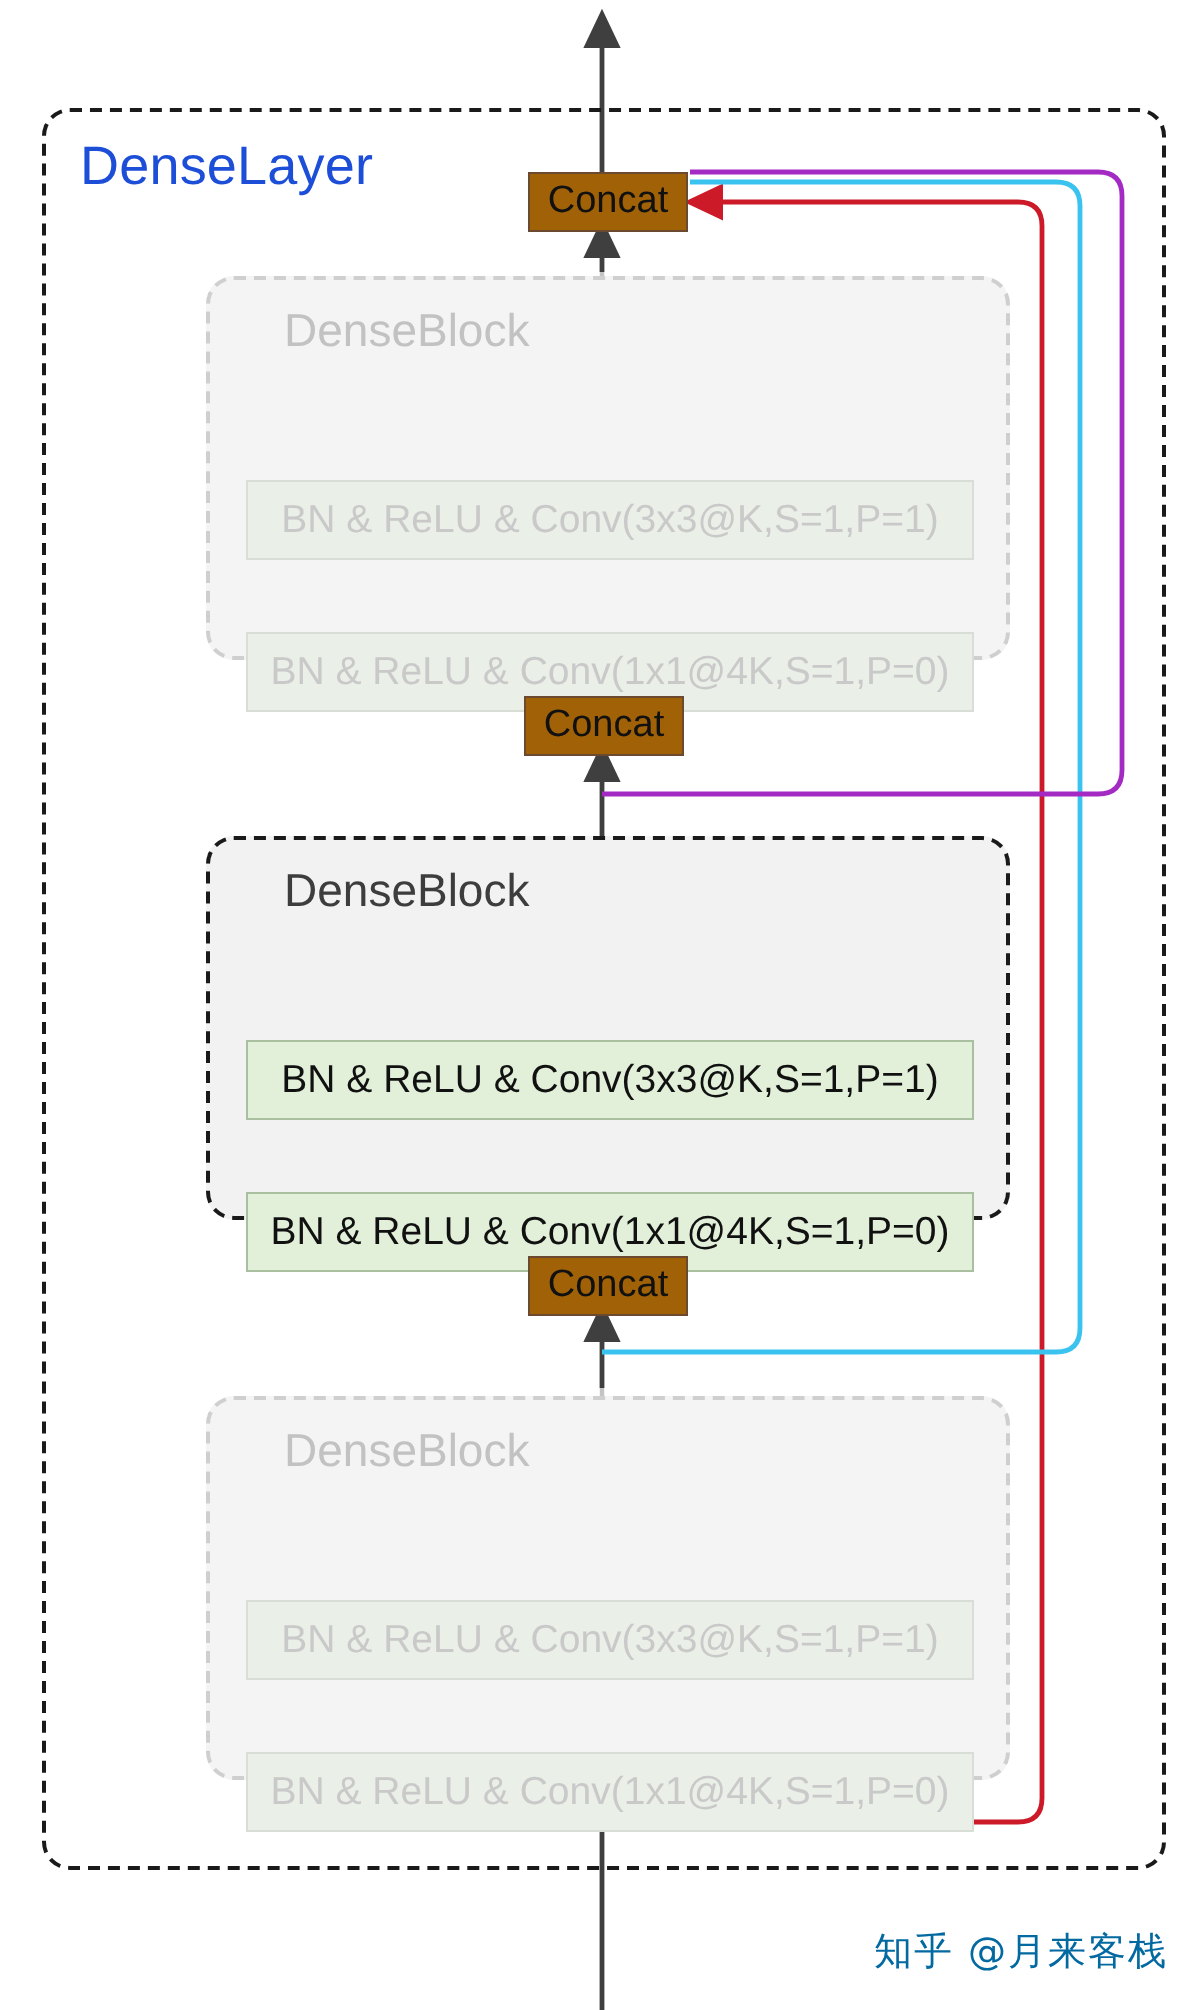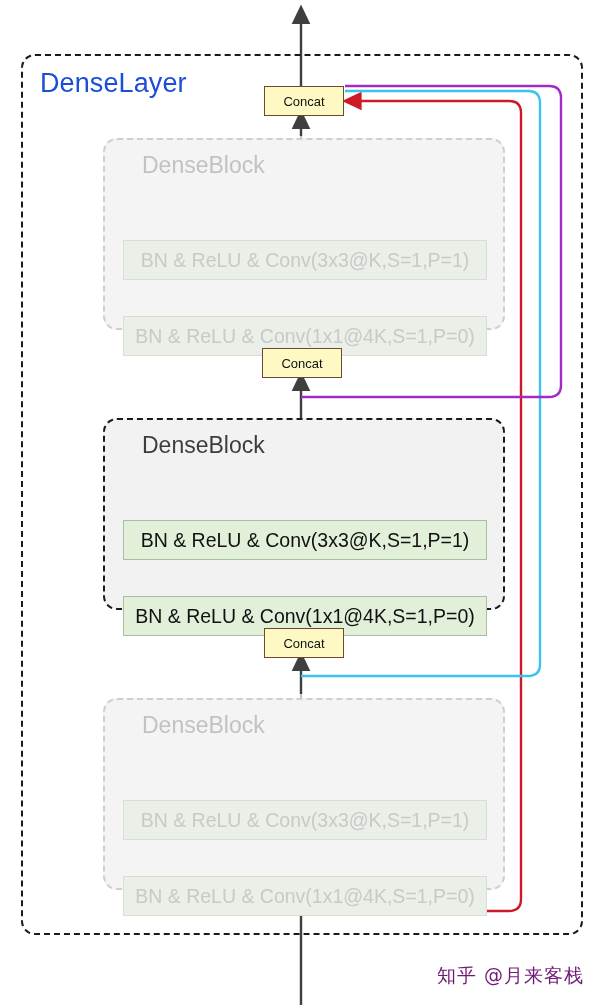--- a/index.html
+++ b/index.html
@@ -37,28 +37,28 @@
     display:flex;align-items:center;justify-content:center;
     font-size:19.5px;color:#111;white-space:nowrap;box-sizing:border-box;margin-top:48px;
   }
   .block.faded .conv{
     background:#eaefe8;border-color:#d8ddd6;color:#c9c9c9;
   }
 
   
   .concat{
     position:absolute;width:80px;height:30px;
-    background:#fef9c3;border:1.6px solid #6b4a2f;
+    background:#a16207;border:1.6px solid #6b4a2f;
     display:flex;align-items:center;justify-content:center;
-    font-size:13px;color:#111;box-sizing:border-box;white-space:nowrap;
+    font-size:19px;color:#111;box-sizing:border-box;white-space:nowrap;
   }
 
   
   .watermark{
-    position:absolute;right:16px;bottom:16px;font-size:19px;color:#701a75;
+    position:absolute;right:16px;bottom:16px;font-size:19px;color:#0369a1;
     letter-spacing:1px;white-space:nowrap;font-family:"DejaVu Sans",sans-serif;
   }
 </style>
 </head>
 <body>
 
 <div id="canvas">
 
   <svg id="svg" viewBox="0 0 600 1005" xmlns="http://www.w3.org/2000/svg">
     <defs>

